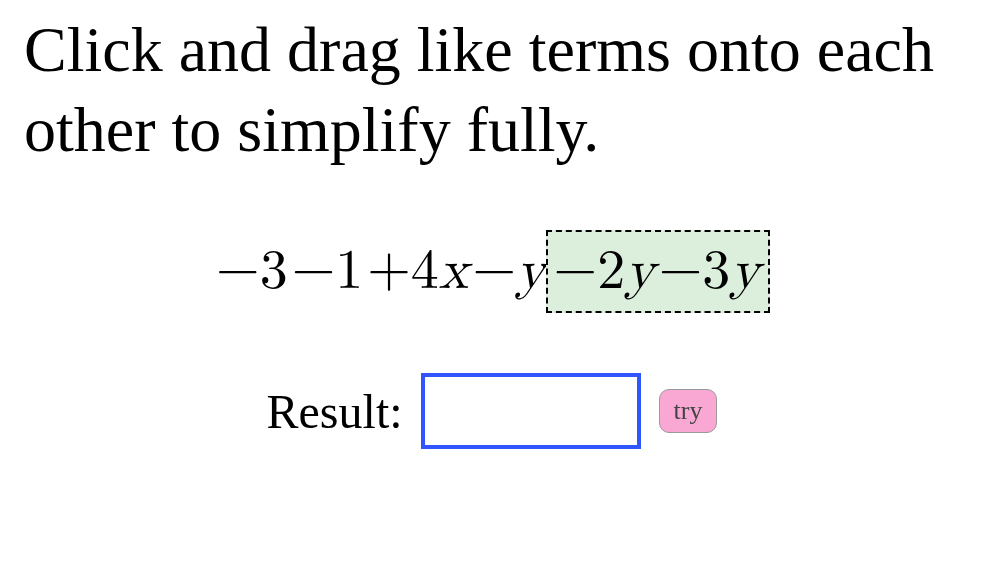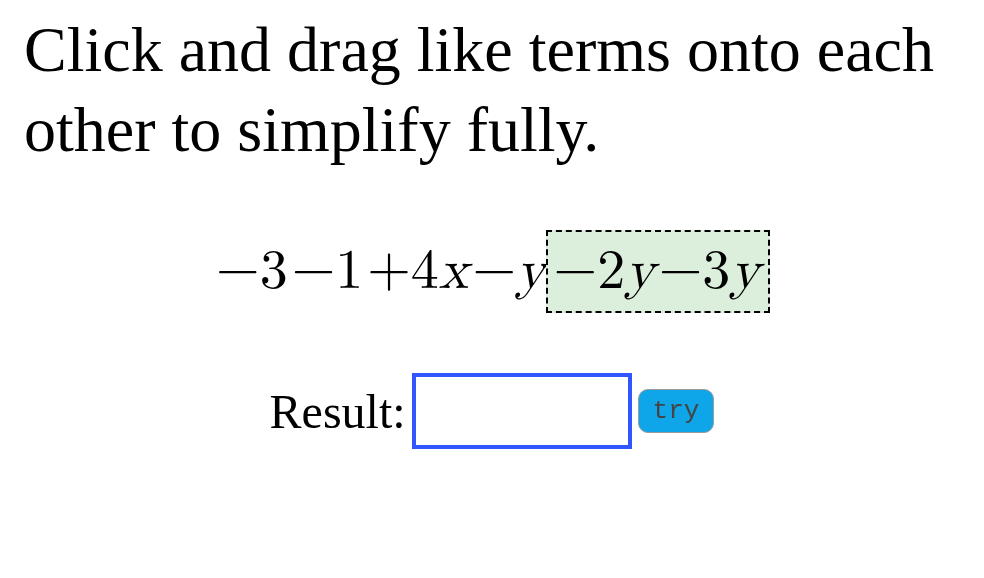--- a/index.html
+++ b/index.html
@@ -46,39 +46,39 @@
     align-items: center;
     border: 2px dashed #000;
     background: #dcefdc;
     padding: 4px 6px 4px 4px;
     margin-left: -2px;
   }
   .result-row {
     display: flex;
     align-items: center;
     justify-content: center;
-    gap: 6px;
+    gap: 18px;
   }
   .result-label {
     font-size: 48px;
   }
   .result-input {
     width: 220px;
     height: 76px;
     border: 4px solid #3156ff;
     font-size: 40px;
     padding: 0 8px;
     box-sizing: border-box;
     font-family: inherit;
   }
   .try-btn {
-    font-family: Liberation Mono, monospace;
+    font-family: Liberation Serif, serif;
     font-size: 26px;
     color: #444;
-    background: #0ea5e9;
+    background: #f9a8d4;
     border: 1.5px solid #9a9a9a;
     border-radius: 10px;
     padding: 6px 14px;
     cursor: pointer;
   }
   .minus, .plus {
     display: inline-block;
     font-style: normal;
     transform: translateY(-2px);
   }

